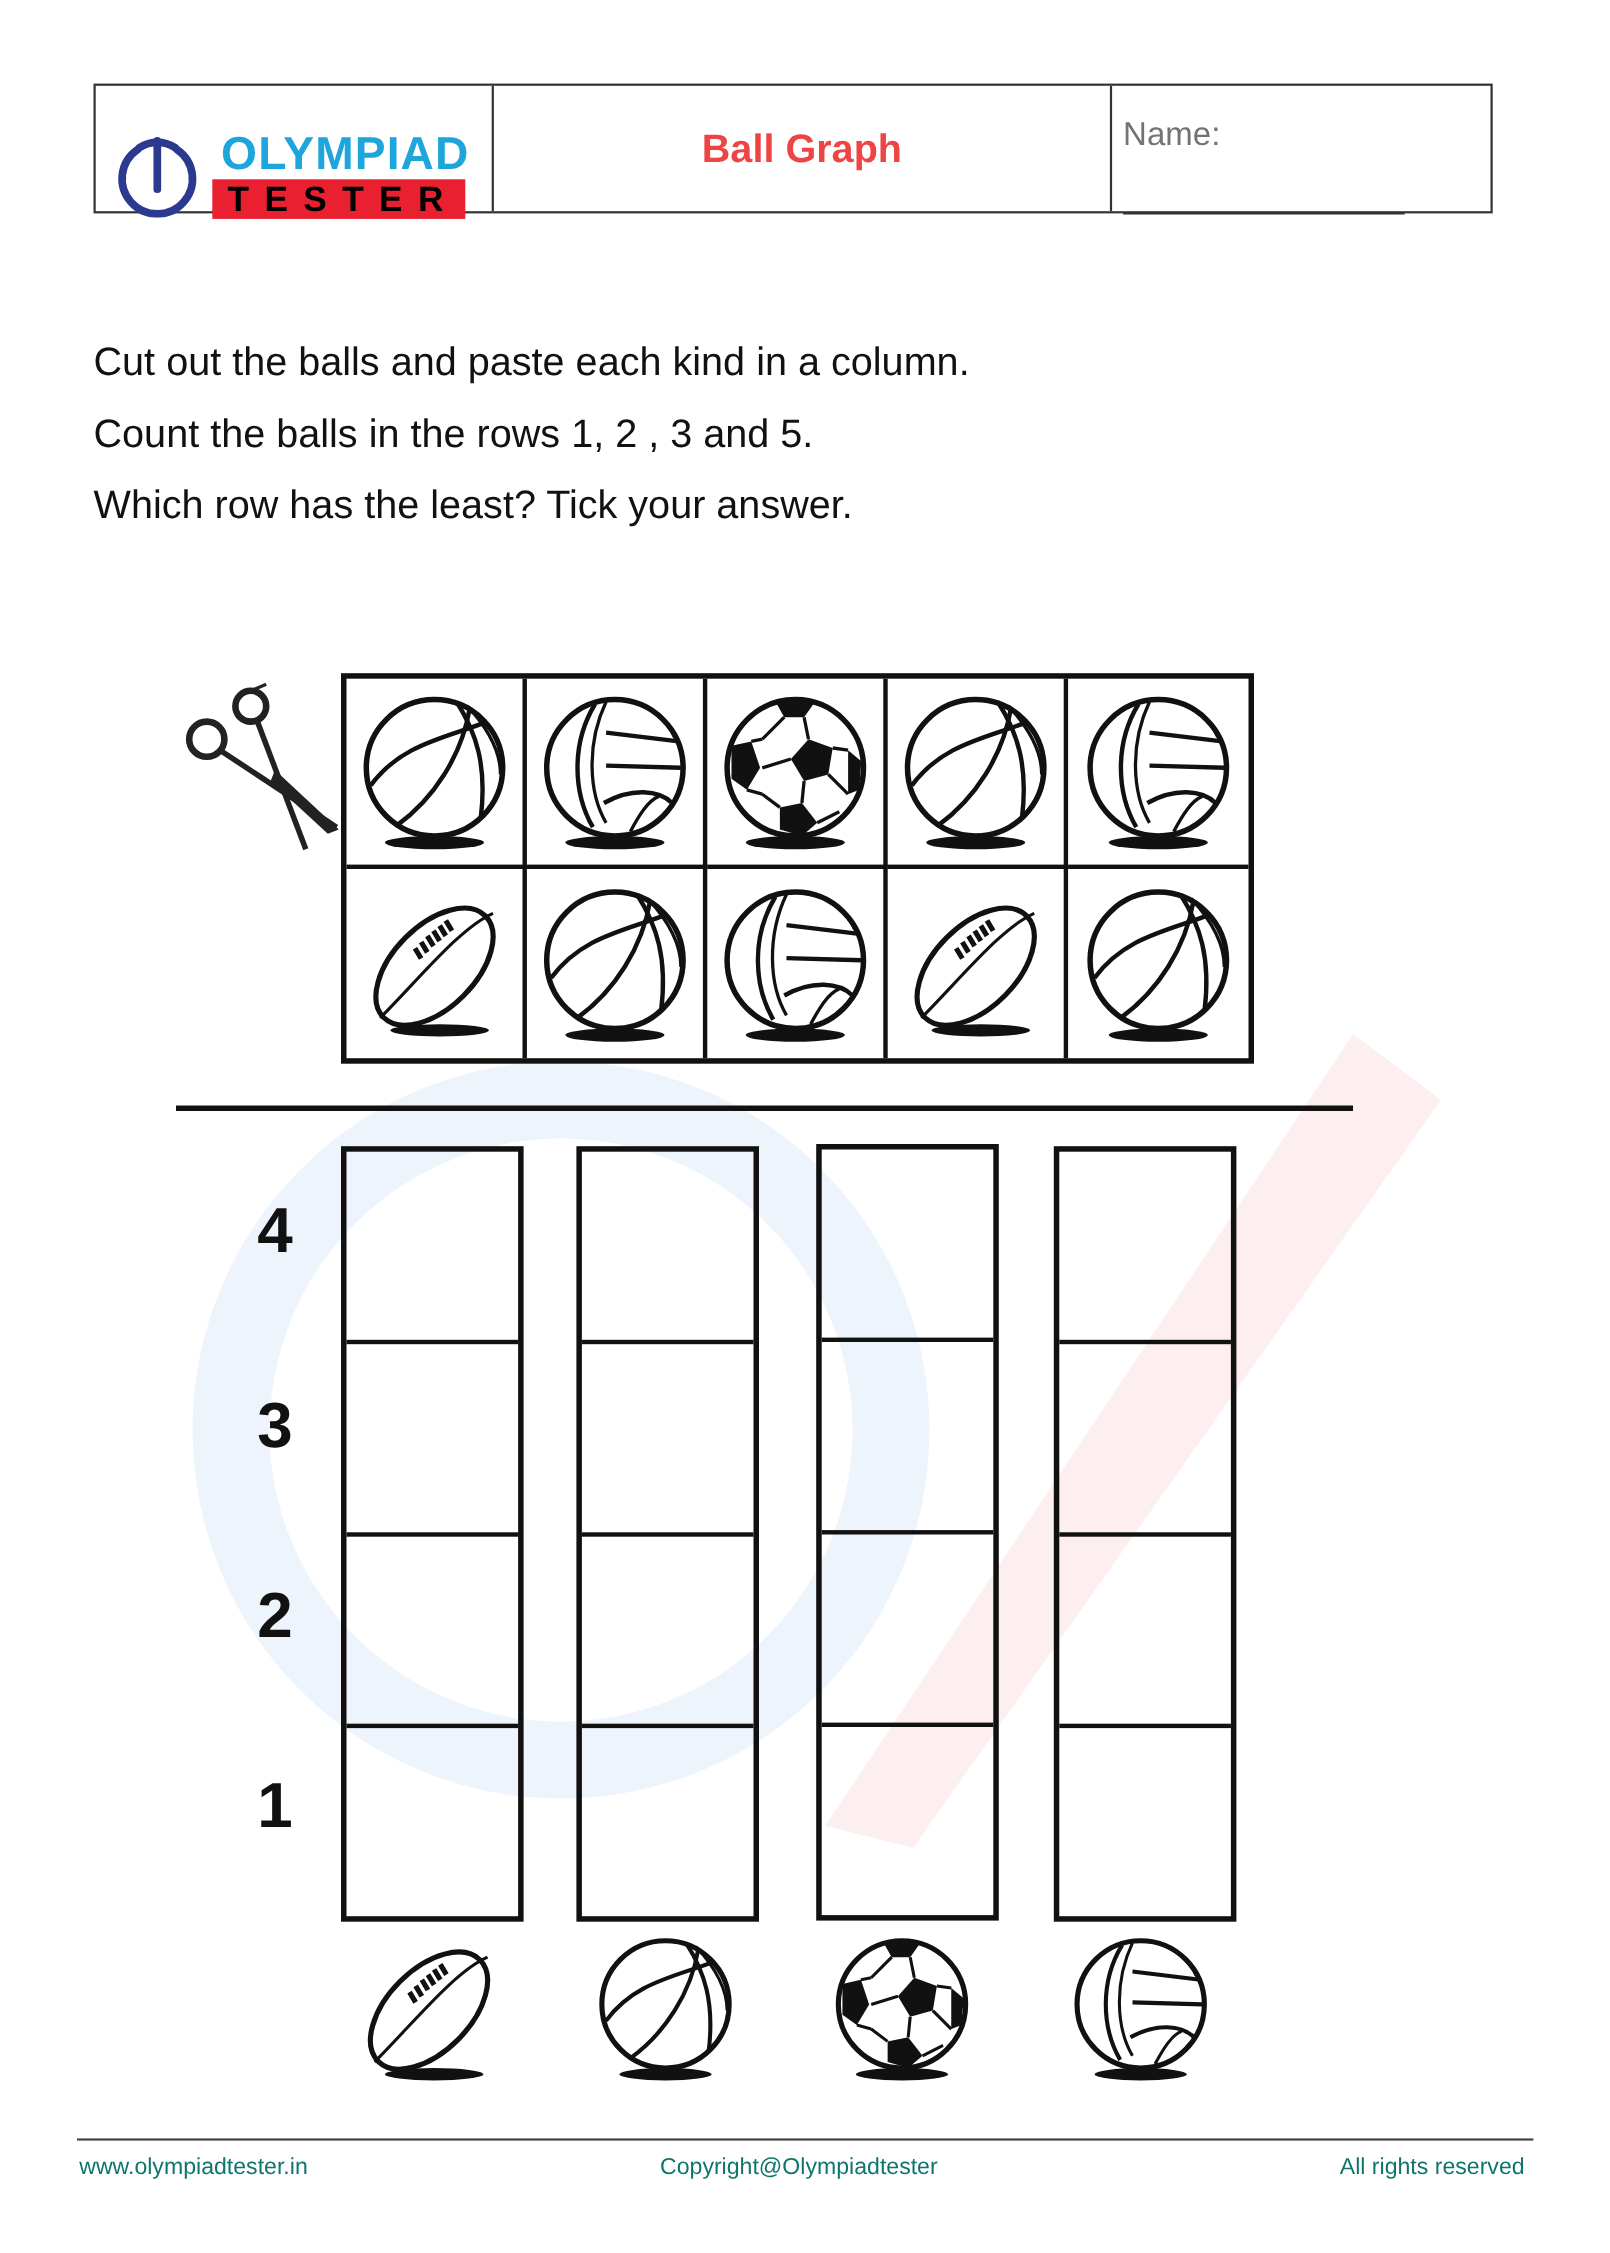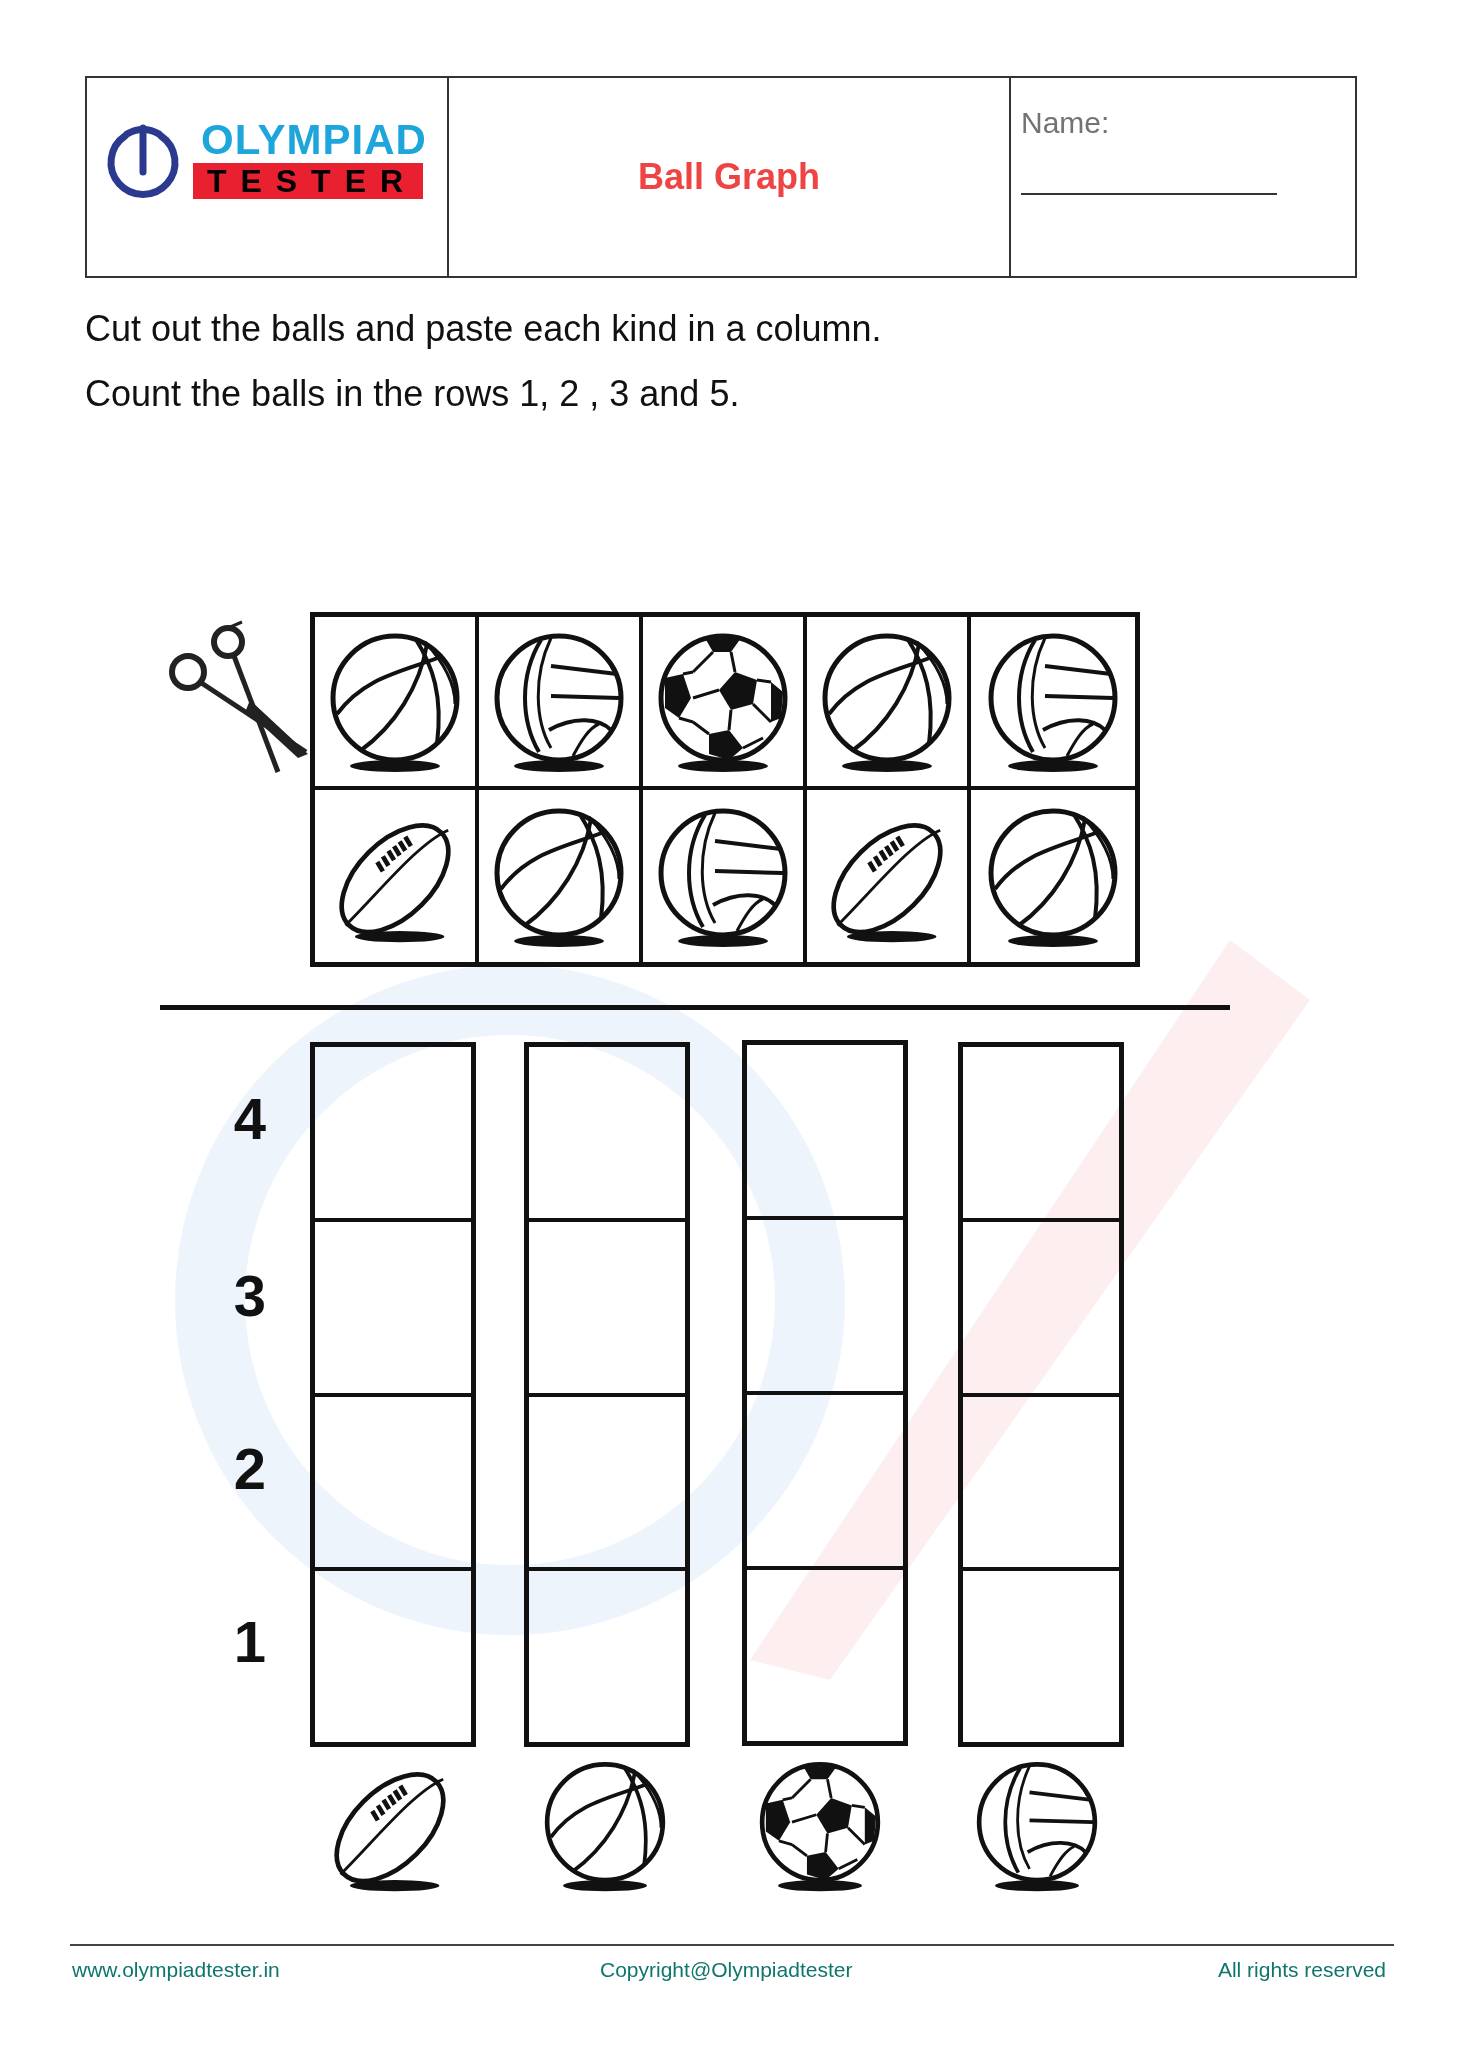--- a/index.html
+++ b/index.html
@@ -1,19 +1,19 @@
 <!DOCTYPE html>
 <html><head>
 <meta charset="utf-8">
 <style>
   html, body { margin: 0; padding: 0; background: #ffffff; }
   body { width: 1464px; height: 2048px; position: relative; overflow: hidden; font-family: "Liberation Sans", sans-serif; color: #111; }
   .abs { position: absolute; }
   
-  .hdr { left: 85px; top: 76px; width: 1272px; height: 202px; border: 2px solid #333; box-sizing: border-box; display: flex; }
+  .hdr { left: 85px; top: 76px; width: 1272px; height: 118px; border: 2px solid #333; box-sizing: border-box; display: flex; }
   .hdr .cell { border-right: 2px solid #333; box-sizing: border-box; height: 100%; position: relative; }
   .hdr .cell:last-child { border-right: none; }
   .c1 { width: 362px; }
   .c2 { width: 562px; display: flex; align-items: center; justify-content: center; }
   .c3 { flex: 1; }
   .title { font-size: 36px; font-weight: bold; color: #ef4444; }
   .logo { position: absolute; left: 18px; top: 40px; width: 330px; height: 90px; }
   .logo-olym { position: absolute; left: 96px; top: 0; font-size: 42px; font-weight: bold; color: #1ea6dc; letter-spacing: 1px; line-height: 44px; }
   .logo-tester { position: absolute; left: 88px; top: 45px; width: 230px; height: 36px; background: #e8202f; color: #000000; font-size: 32px; font-weight: bold; letter-spacing: 14px; line-height: 36px; text-align: center; padding-left: 8px; box-sizing: border-box; }
   .logo-mark { position: absolute; left: 0; top: 4px; width: 76px; height: 76px; }
@@ -111,20 +111,21 @@
   </div>
   <div class="cell c3">
     <div class="name-label">Name:</div>
     <div class="name-line"></div>
   </div>
 </div>
 
 <div class="abs instr">
   <div>Cut out the balls and paste each kind in a column.</div>
   <div>Count the balls in the rows 1, 2 , 3 and 5.</div>
+  <div>Which row has the least? Tick your answer.</div>
 </div>
 
 <svg class="abs scissors" viewBox="0 0 150 170">
   <circle cx="30" cy="60" r="16" fill="none" stroke="#222" stroke-width="6"></circle>
   <circle cx="70" cy="30" r="14" fill="none" stroke="#222" stroke-width="6"></circle>
   <line x1="42" y1="70" x2="148" y2="140" stroke="#222" stroke-width="5"></line>
   <line x1="76" y1="44" x2="120" y2="160" stroke="#222" stroke-width="5"></line>
   <polygon points="92,88 150,142 140,146 88,98" fill="#222"></polygon>
   <path d="M70 16 L84 10" stroke="#222" stroke-width="3"></path>
 </svg>

